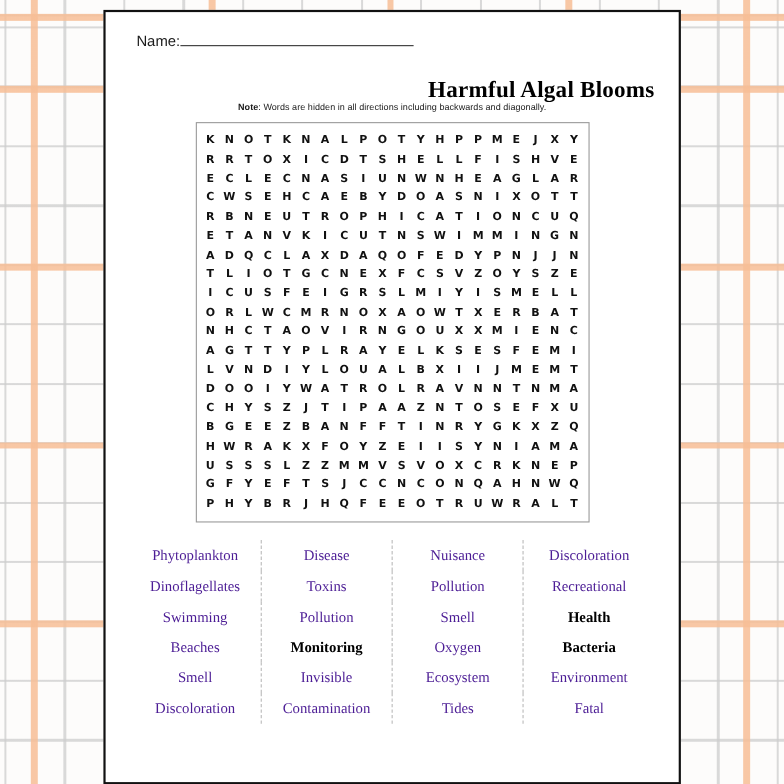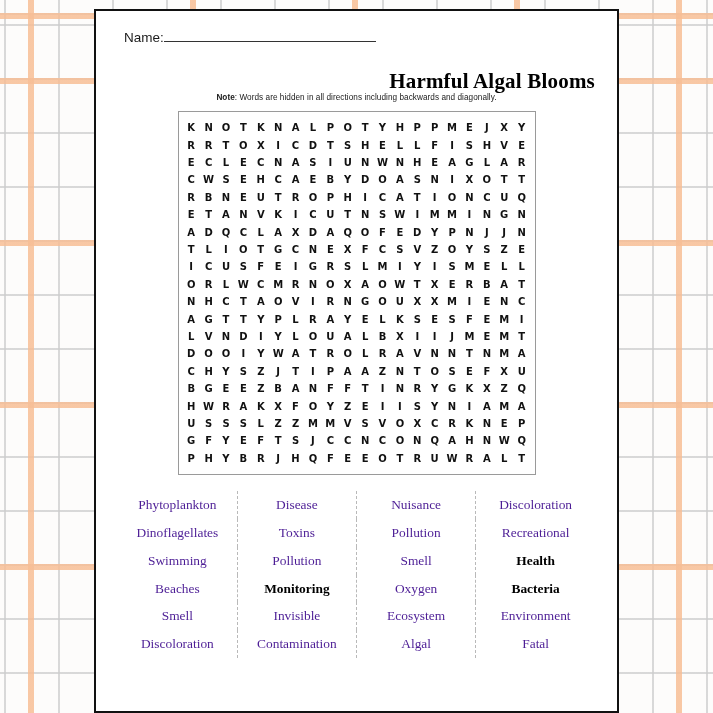--- a/index.html
+++ b/index.html
@@ -649,20 +649,20 @@
           </tr>
           <tr>
             <td>Smell</td>
             <td class="col-div">Invisible</td>
             <td class="col-div">Ecosystem</td>
             <td class="col-div">Environment</td>
           </tr>
           <tr>
             <td>Discoloration</td>
             <td class="col-div">Contamination</td>
-            <td class="col-div">Algal</td>
+            <td class="col-div">Tides</td>
             <td class="col-div">Fatal</td>
           </tr>
         </tbody>
     </table>
 
   </div>
 </div>
 
 </body></html>

